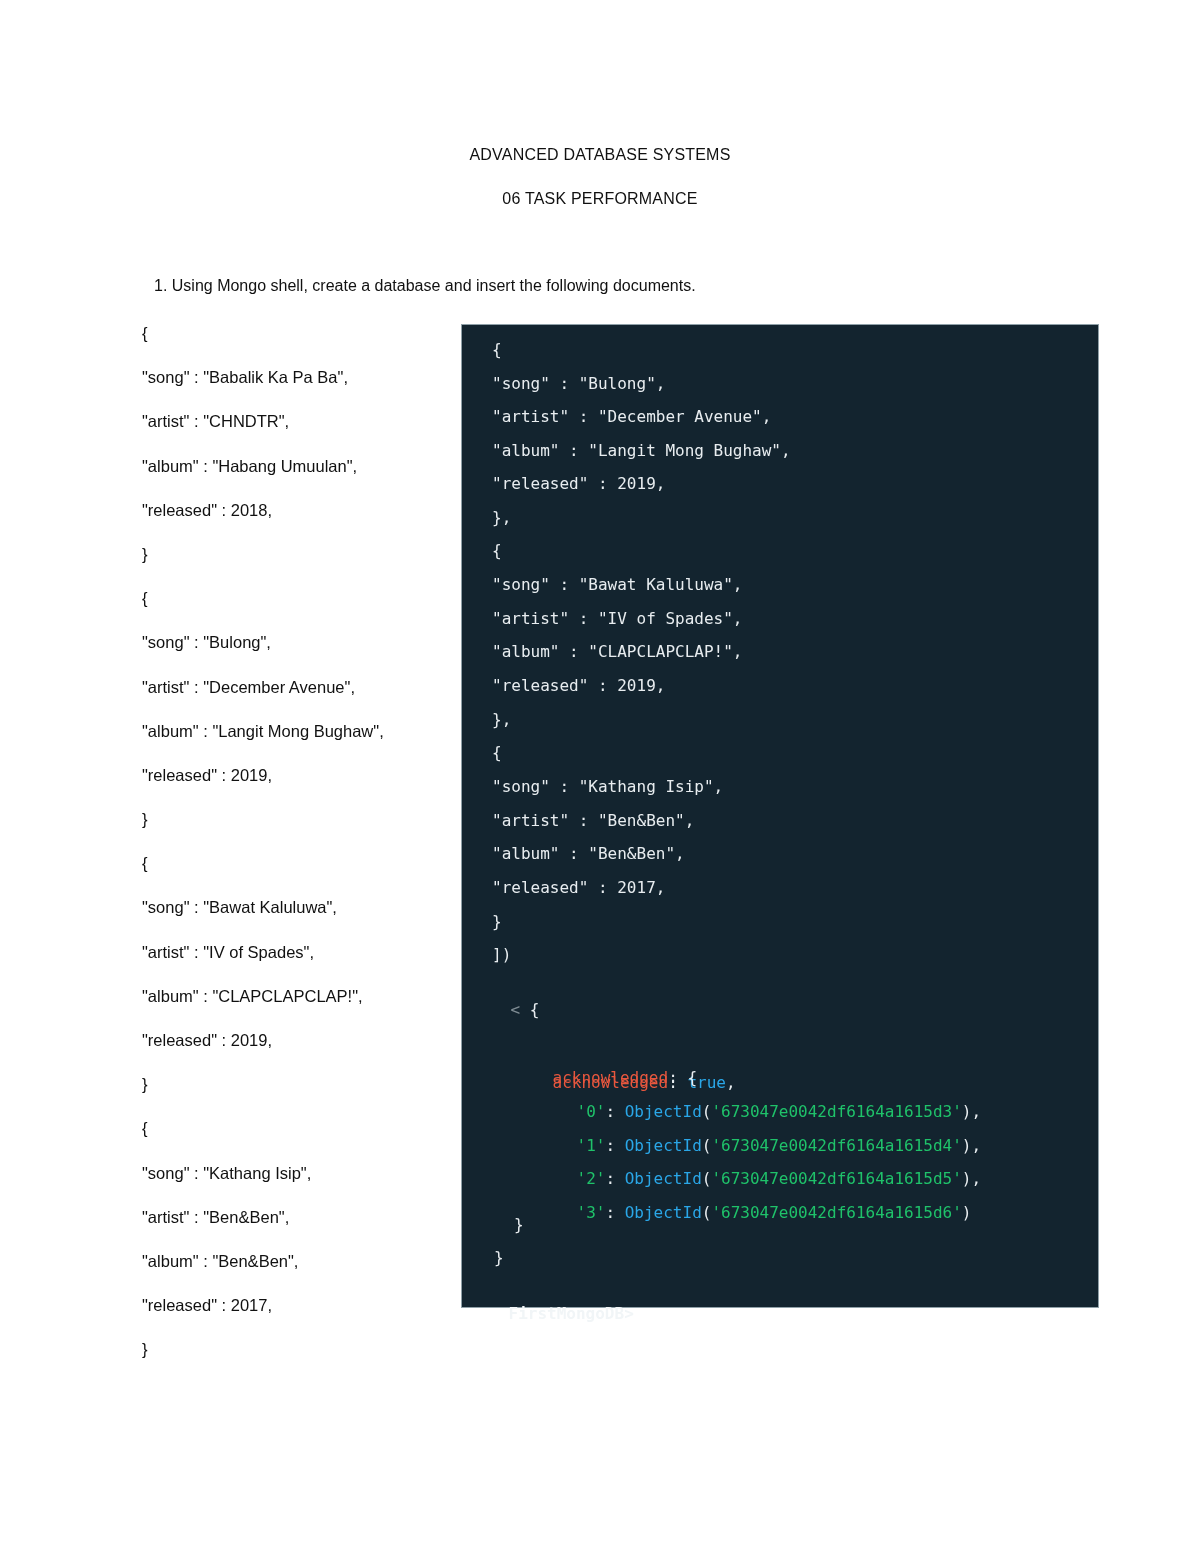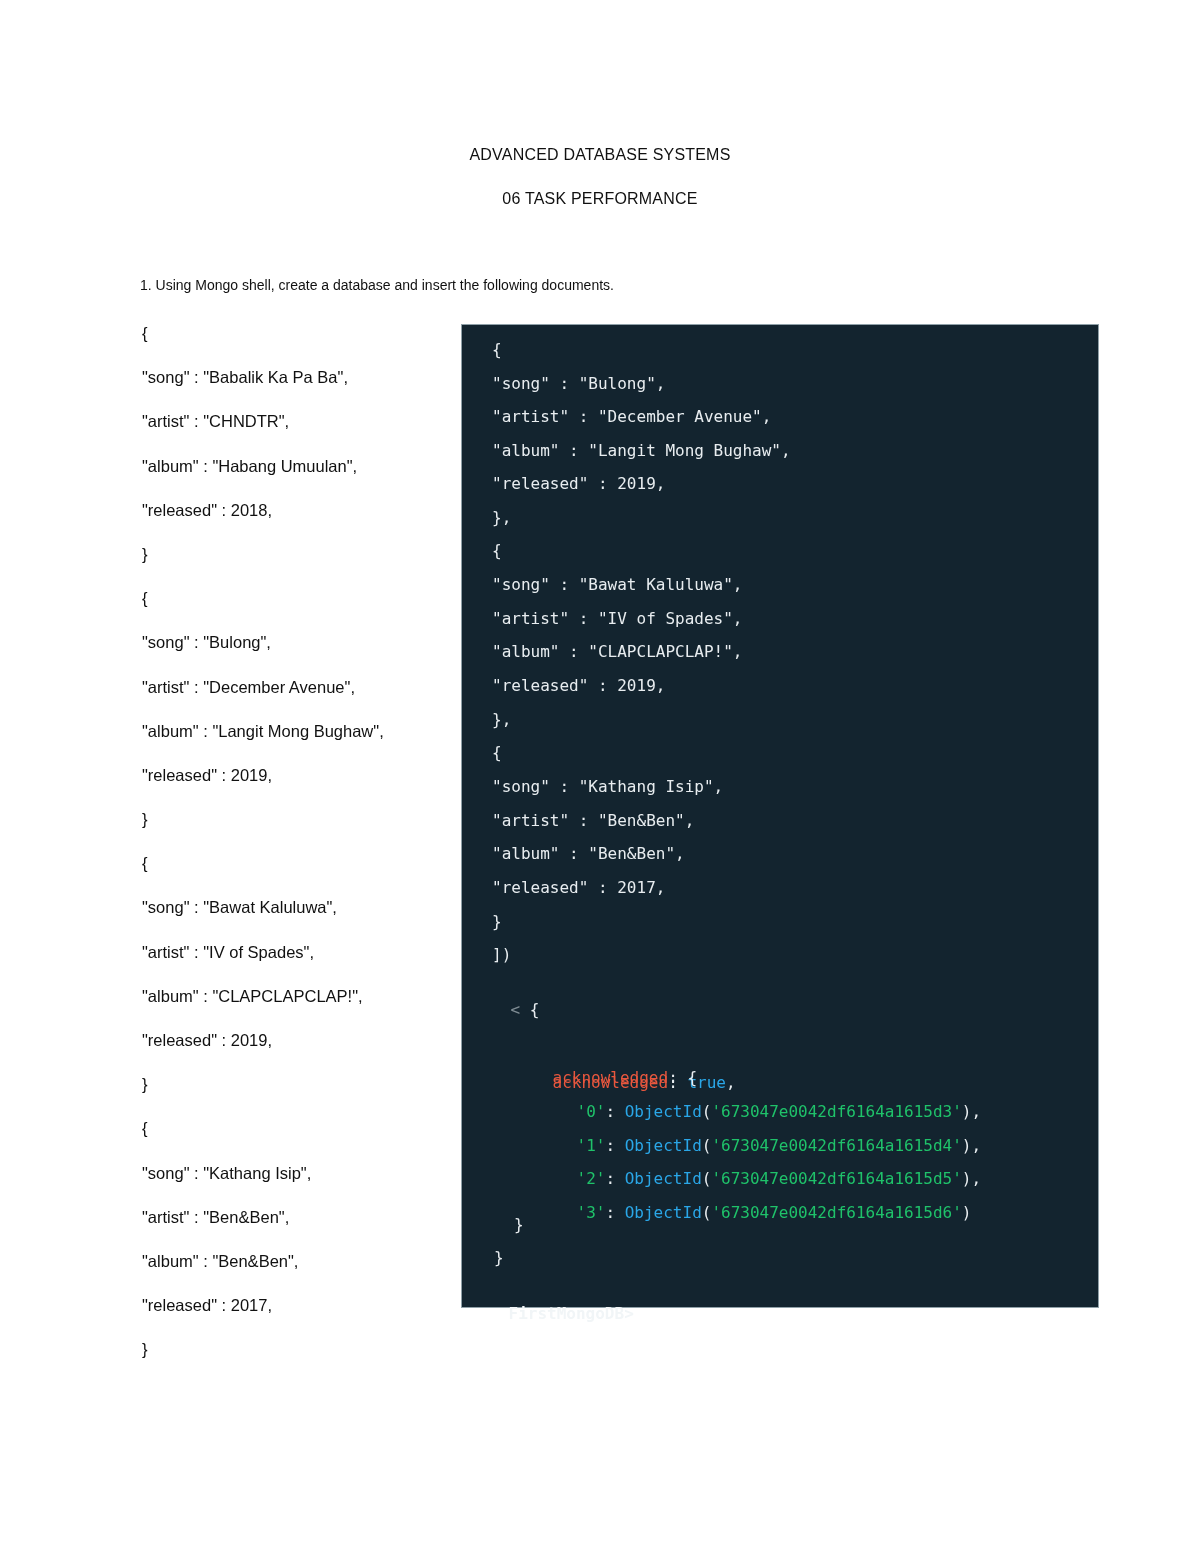--- a/index.html
+++ b/index.html
@@ -1,20 +1,20 @@
 <!DOCTYPE html>
 <html><head>
   <meta charset="utf-8">
   <style>
     html, body { margin: 0; padding: 0; background: #ffffff; }
     body { width: 1200px; height: 1553px; position: relative; overflow: hidden; font-family: "Liberation Sans", "DejaVu Sans", sans-serif; color: #111; }
     .title { position: absolute; left: 0; width: 1200px; text-align: center; font-size: 16px; letter-spacing: 0.2px; }
     .t1 { top: 146px; }
     .t2 { top: 190px; }
-    .question { position: absolute; left: 140px; top: 277px; font-size: 14px; }
+    .question { position: absolute; left: 154px; top: 277px; font-size: 16px; }
     .left-col { position: absolute; left: 142px; top: 322px; font-size: 16.5px; }
     .left-col .line { height: 44.2px; line-height: 22px; white-space: pre; }
     .terminal { position: absolute; left: 461px; top: 324px; width: 638px; height: 984px; background: #13242f; border: 1px solid #8fa0a8; box-sizing: border-box; font-family: "DejaVu Sans Mono", "Liberation Mono", monospace; font-size: 16px; color: #e8edf0; }
     .terminal .tline { position: absolute; white-space: pre; line-height: 22px; }
     .k-red { color: #e8573e; }
     .k-blue { color: #2aa7e8; }
     .k-green { color: #1fc26a; }
     .k-grey { color: #7f8c93; }
     .prompt { font-weight: bold; color: #f1f5f7; }
   </style>

